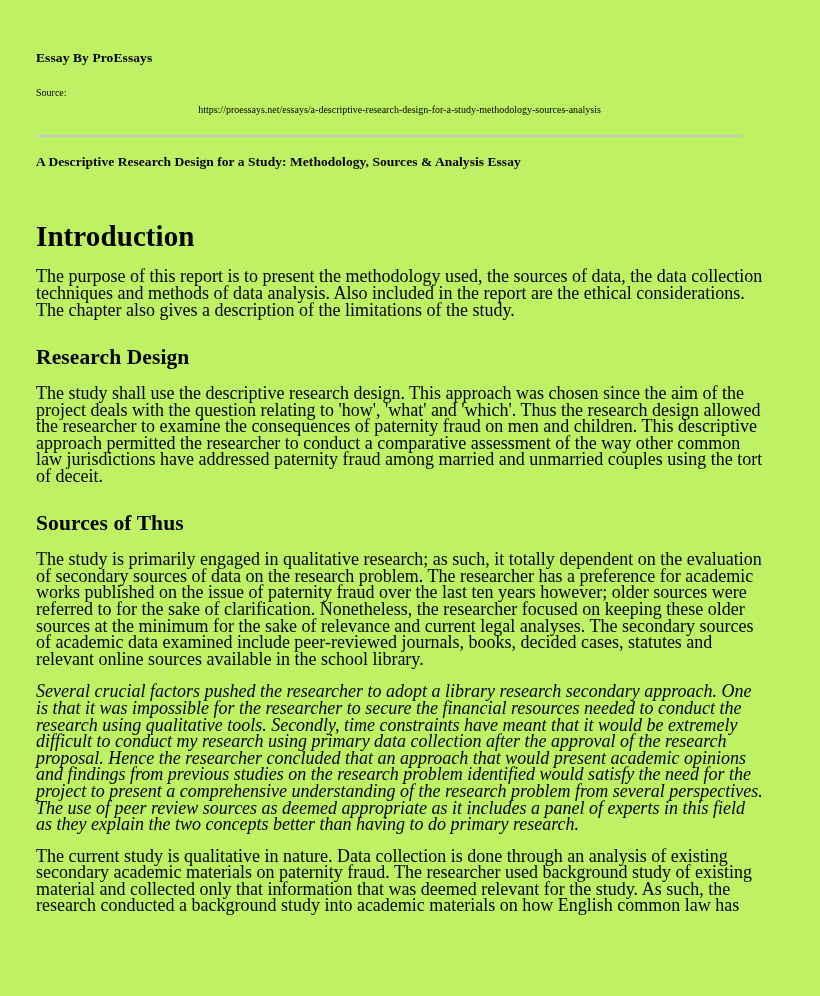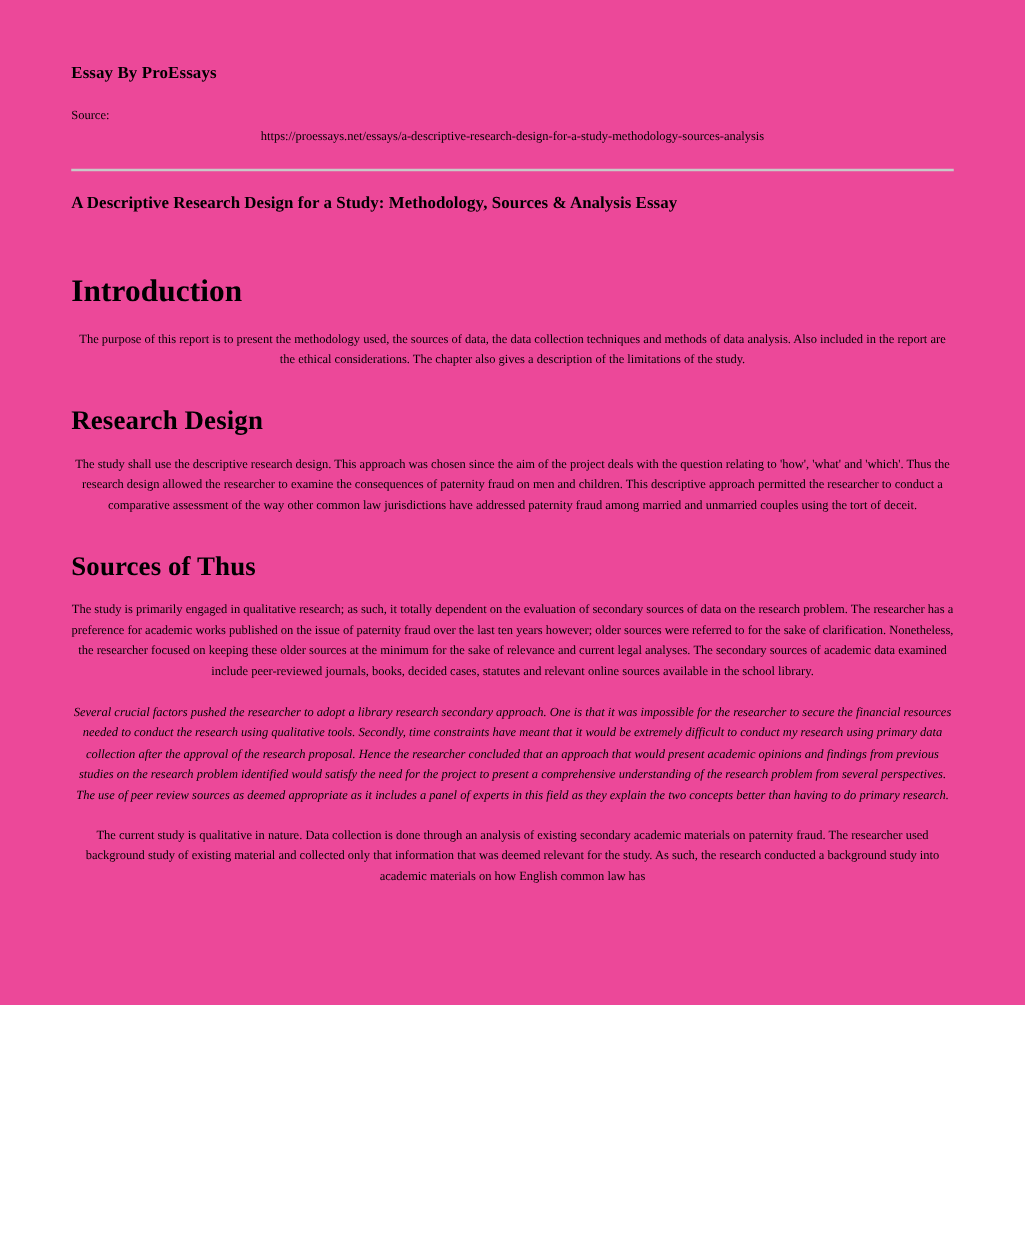--- a/index.html
+++ b/index.html
@@ -9,25 +9,25 @@
   }
   body {
     width: 820px;
     height: 996px;
     font-family: "Liberation Serif", "DejaVu Serif", serif;
     color: #000000;
     overflow: hidden;
   }
   .page {
     width: 820px;
-    height: 804px;
+    height: 996px;
     position: relative;
-    background: #ec4899;
+    background: #bef264;
     box-sizing: border-box;
-    padding: 50px 57px 0 57px;
+    padding: 50px 57px 0 36px;
   }
   .site-name {
     font-size: 13.5px;
     font-weight: bold;
     letter-spacing: 0.1px;
     line-height: 1.2;
     margin: 0 0 18px 0;
   }
   .source-block {
     font-size: 10px;
@@ -52,38 +52,38 @@
     font-size: 13.5px;
     font-weight: bold;
     line-height: 1.25;
     margin: 17px 0 0 0;
     letter-spacing: 0.05px;
   }
   .section {
     margin: 0;
   }
   h1.section-heading {
-    font-size: 25px;
+    font-size: 29px;
     font-weight: bold;
     line-height: 1.15;
     margin: 49px 0 0 0;
     letter-spacing: 0.1px;
   }
   h2.section-heading {
     font-size: 21.5px;
     font-weight: bold;
     line-height: 1.15;
     margin: 27px 0 0 0;
     letter-spacing: 0.1px;
   }
   p.body-text {
-    font-size: 10px;
+    font-size: 18px;
     line-height: 16.6px;
     margin: 15px 0 0 0;
-    text-align: center;
+    text-align: left;
   }
   p.body-text + p.body-text {
     margin-top: 16px;
     font-style: italic;
   }
 </style>
 </head>
 <body>
 
 <div class="page">

